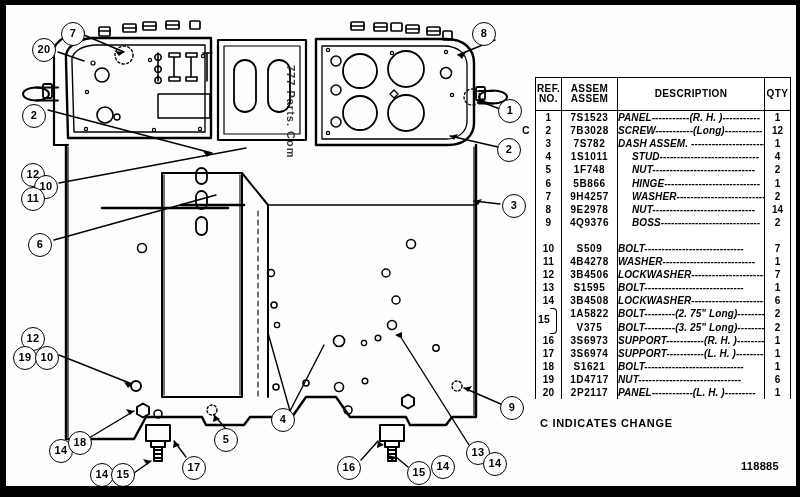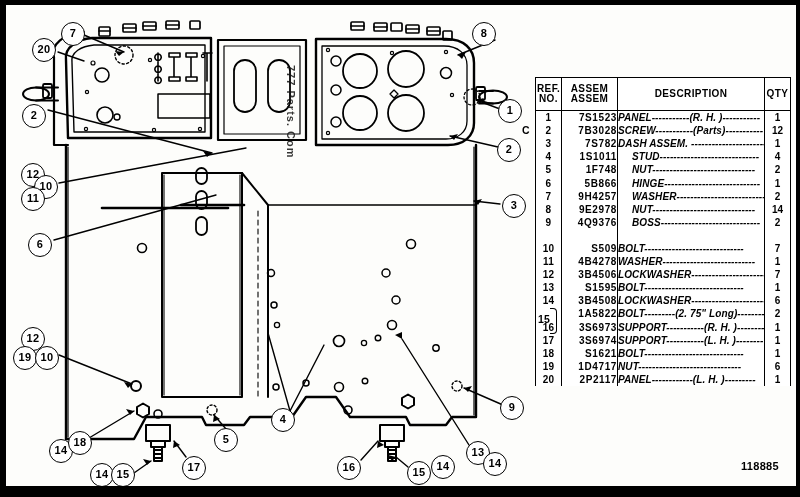--- a/index.html
+++ b/index.html
@@ -76,21 +76,21 @@
     line-height: 13px;
     border-top: none;
     border-bottom: none;
   }
   td.ref {
     text-align: center;
     font-size: 10.5px;
     letter-spacing: .2px;
   }
   td.part {
-    text-align: right;
+    text-align: center;
     font-size: 10.5px;
     letter-spacing: .6px;
     margin-top: 36px;
   }
   td.qty {
     text-align: center;
     font-size: 10.5px;
     font-weight: bold;
   }
   td.desc {
@@ -450,21 +450,21 @@
         <tbody id="parts-body">
             <tr>
               <td class="ref">1</td>
               <td class="part">7S1523</td>
               <td class="desc">PANEL-----------(R. H. )-----------</td>
               <td class="qty">1</td>
             </tr>
             <tr>
               <td class="ref">2</td>
               <td class="part">7B3028</td>
-              <td class="desc">SCREW-----------(Parts)-----------</td>
+              <td class="desc">SCREW-----------(Long)-----------</td>
               <td class="qty">12</td>
             </tr>
             <tr>
               <td class="ref">3</td>
               <td class="part">7S782</td>
               <td class="desc">DASH ASSEM. ----------------------</td>
               <td class="qty">1</td>
             </tr>
             <tr class="indent">
               <td class="ref">4</td>
@@ -541,20 +541,26 @@
             <tr>
               <td class="ref grouped">
                 <span class="grouped-num">15</span>
                 <span class="brace"></span>
               </td>
               <td class="part">1A5822</td>
               <td class="desc">BOLT---------(2. 75" Long)--------</td>
               <td class="qty">2</td>
             </tr>
             <tr>
+              <td class="ref"></td>
+              <td class="part">V375</td>
+              <td class="desc">BOLT---------(3. 25" Long)--------</td>
+              <td class="qty">2</td>
+            </tr>
+            <tr>
               <td class="ref">16</td>
               <td class="part">3S6973</td>
               <td class="desc">SUPPORT-----------(R. H. )--------</td>
               <td class="qty">1</td>
             </tr>
             <tr>
               <td class="ref">17</td>
               <td class="part">3S6974</td>
               <td class="desc">SUPPORT-----------(L. H. )--------</td>
               <td class="qty">1</td>
@@ -574,15 +580,16 @@
             <tr class="last-row">
               <td class="ref">20</td>
               <td class="part">2P2117</td>
               <td class="desc">PANEL------------(L. H. )---------</td>
               <td class="qty">1</td>
             </tr>
           </tbody>
       </table>
     </div>
 
+    <div id="change-note">C INDICATES CHANGE</div>
     <div id="page-number">118885</div>
   </div>
 </div>
 
 </body></html>

